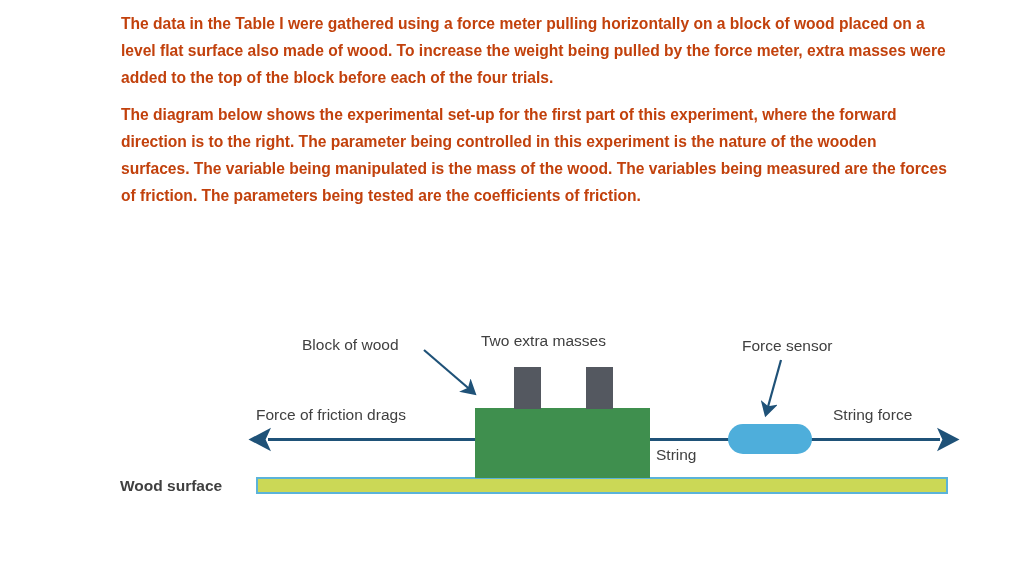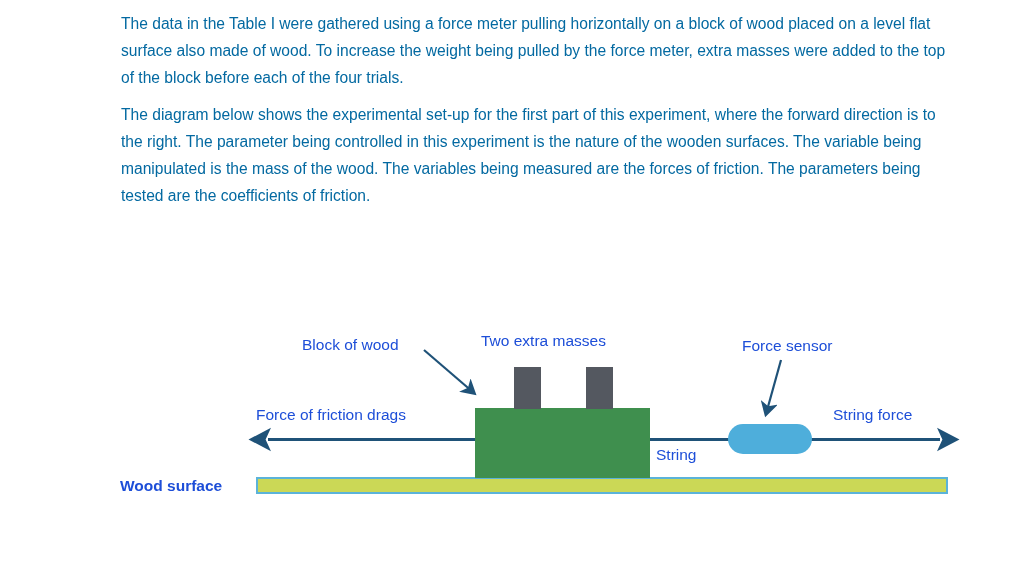--- a/index.html
+++ b/index.html
@@ -35,39 +35,40 @@
     line-height: 1.35;
     margin: 0 0 9px 0;
     letter-spacing: 0.05px;
     color: #1a1a1a;
   }
 
   .para {
     font-size: 15.6px;
     line-height: 1.72;
     margin: 0 0 11px 0;
-    color: #0369a1;
+    color: #c2410c;
+    font-weight: bold;
   }
   .para:last-child { margin-bottom: 13px; }
 
   
   .diagram {
     position: absolute;
     left: 0;
     top: 0;
     width: 1024px;
     height: 573px;
     pointer-events: none;
   }
   .diagram > * { pointer-events: auto; }
 
   .dlabel {
     position: absolute;
     font-size: 15.5px;
-    color: #1d4ed8;
+    color: #404040;
     white-space: nowrap;
     line-height: 1;
     text-align: center;
   }
 
   .lbl-block-of-wood { left: 302px;  top: 337px; }
   .lbl-two-masses    { left: 481px;  top: 333px; }
   .lbl-force-sensor  { left: 742px;  top: 338px; }
   .lbl-friction      { left: 256px;  top: 407px; }
   .lbl-string        { left: 656px;  top: 411px; margin-top: 36px; }

